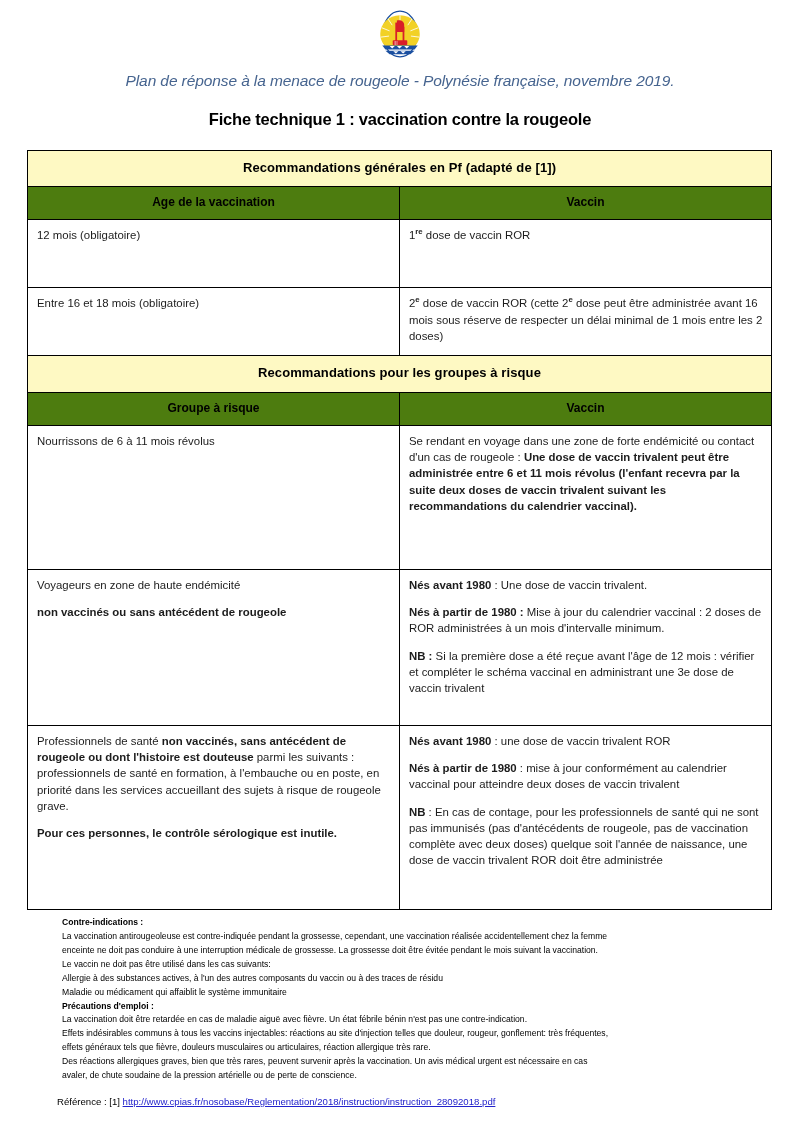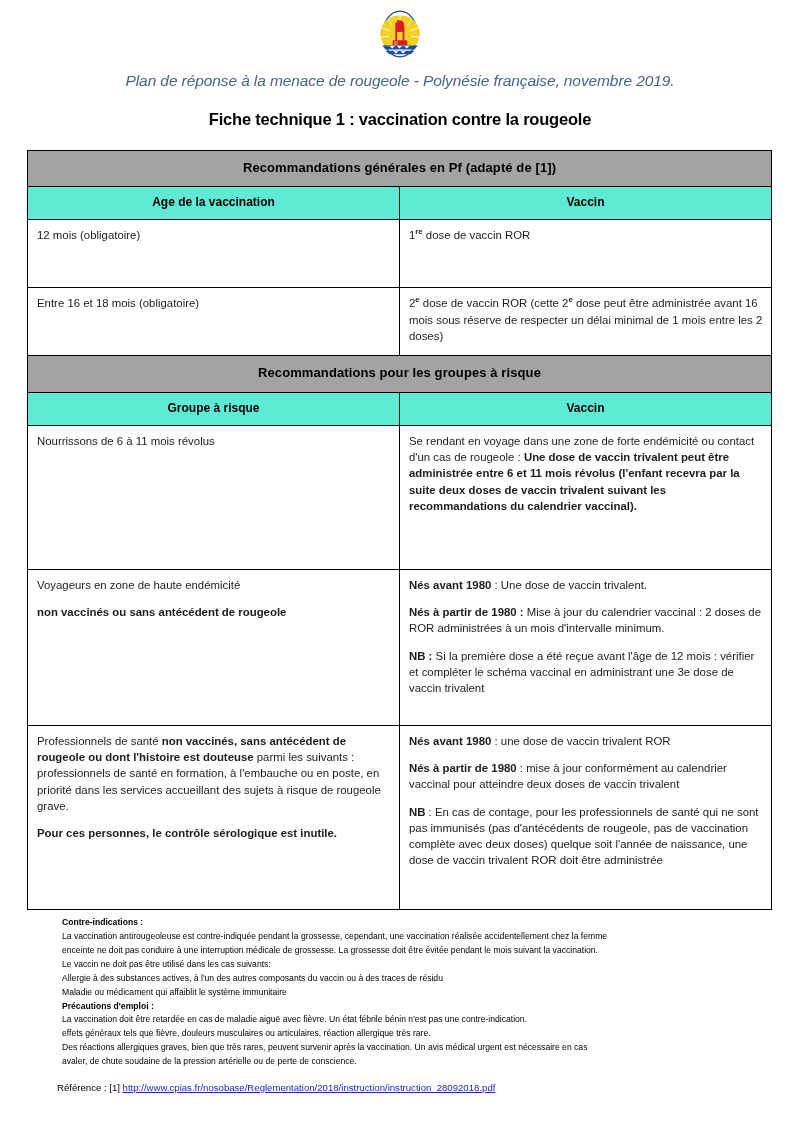--- a/index.html
+++ b/index.html
@@ -59,30 +59,30 @@
     vertical-align: top;
     padding: 7px 5px 8px 9px;
     font-size: 11.4px;
     line-height: 1.42;
     color: #1c1c1c;
   }
   td.col-left { width: 383px; }
   td.col-right { width: 362px; }
 
   tr.section-head td {
-    background: #a3a3a3;
+    background: #fef9c3;
     text-align: center;
     font-weight: bold;
     font-size: 13px;
     color: #000;
     padding: 8px 6px 9px 6px;
     letter-spacing: 0.1px;
   }
   tr.col-head td {
-    background: #5eead4;
+    background: #4d7c0f;
     text-align: center;
     font-weight: bold;
     font-size: 12px;
     color: #000;
     padding: 7px 6px 8px 6px;
   }
   td.tall-a  { height: 52px; }
   td.tall-b  { height: 52px; }
   td.tall-c  { height: 128px; }
   td.tall-d  { height: 140px; }
@@ -234,20 +234,21 @@
   <p class="hd">Contre-indications :</p>
   <p>La vaccination antirougeoleuse est contre-indiquée pendant la grossesse, cependant, une vaccination réalisée accidentellement chez la femme</p>
   <p>enceinte ne doit pas conduire à une interruption médicale de grossesse. La grossesse doit être évitée pendant le mois suivant la vaccination.</p>
   <p>Le vaccin ne doit pas être utilisé dans les cas suivants:</p>
   <p>Allergie à des substances actives, à l'un des autres composants du vaccin ou à des traces de résidu</p>
   <p>Maladie ou médicament qui affaiblit le système immunitaire</p>
 
   <p class="hd">Précautions d'emploi :</p>
   <p>La vaccination doit être retardée en cas de maladie aiguë avec fièvre. Un état fébrile bénin n'est pas une contre-indication.</p>
 
+  <p>Effets indésirables communs à tous les vaccins injectables: réactions au site d'injection telles que douleur, rougeur, gonflement: très fréquentes,</p>
   <p>effets généraux tels que fièvre, douleurs musculaires ou articulaires, réaction allergique très rare.</p>
   <p>Des réactions allergiques graves, bien que très rares, peuvent survenir après la vaccination. Un avis médical urgent est nécessaire en cas</p>
   <p>avaler, de chute soudaine de la pression artérielle ou de perte de conscience.</p>
 </div>
 
 <div class="reference">
   <span>Référence : [1] </span><a class="link" href="#">http://www.cpias.fr/nosobase/Reglementation/2018/instruction/instruction_28092018.pdf</a>
 </div>
 
 </body></html>

